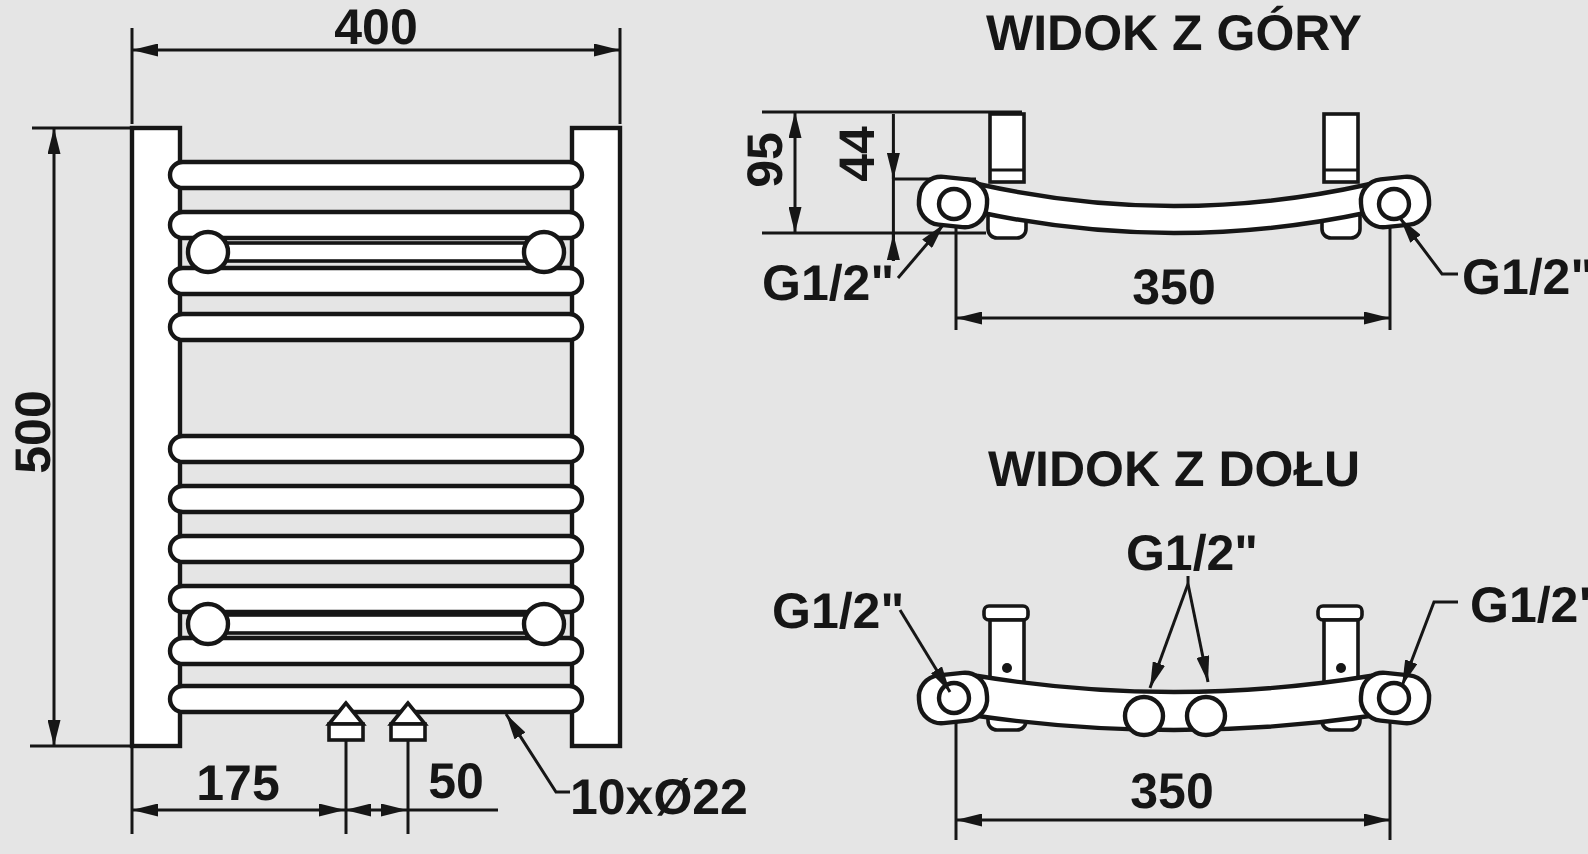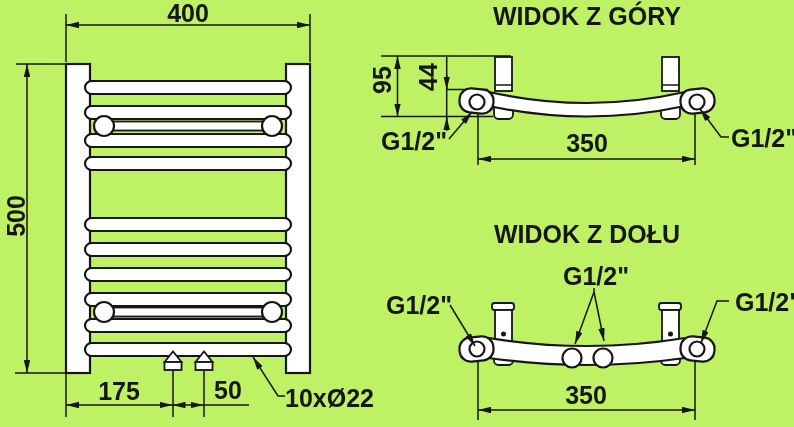--- a/index.html
+++ b/index.html
@@ -1,16 +1,16 @@
 <!DOCTYPE html>
 <html><head>
 <meta charset="utf-8">
 <style>
   html,body{margin:0;padding:0;background:#ffffff;}
-  .stage{position:relative;width:794px;height:427px;background:#bef264;overflow:hidden;}
+  .stage{position:relative;width:794px;height:427px;background:#e5e5e5;overflow:hidden;}
   svg{display:block;}
   .obj{fill:#ffffff;stroke:#161616;stroke-width:2.2;}
   .thin{fill:#ffffff;stroke:#161616;stroke-width:1.8;}
   .dim{fill:none;stroke:#161616;stroke-width:1.5;}
   .dot{fill:#161616;stroke:none;}
   .txt{font-family:"Liberation Sans",sans-serif;font-size:25px;font-weight:bold;fill:#161616;}
   .ttl{font-family:"Liberation Sans",sans-serif;font-size:25px;font-weight:bold;fill:#161616;}
 </style>
 </head>
 <body>

